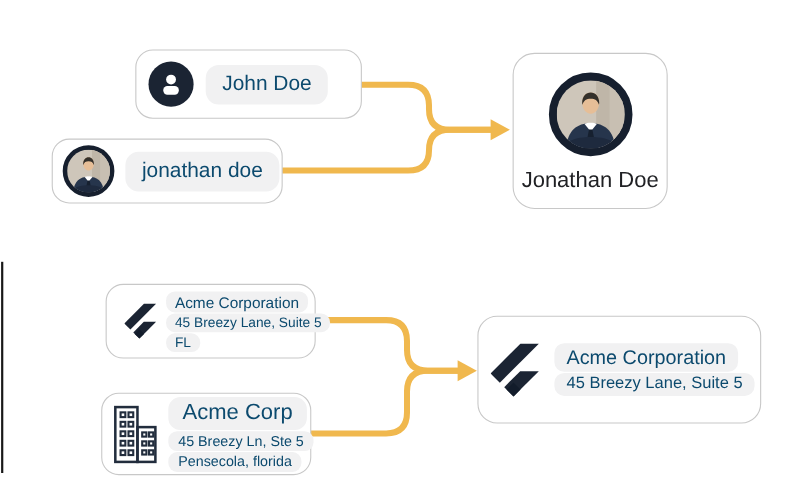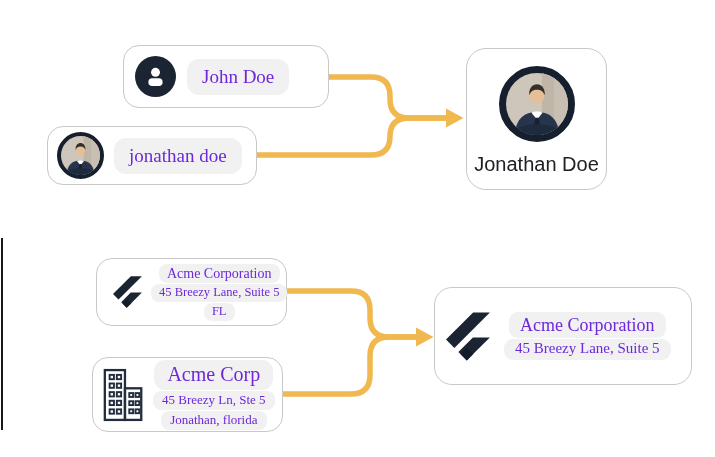--- a/index.html
+++ b/index.html
@@ -8,21 +8,21 @@
     font-family:"Liberation Sans", sans-serif;color:#202124;
   }
   .connectors{position:absolute;left:0;top:0;width:715px;height:457px;pointer-events:none;}
   .card{
     position:absolute;box-sizing:border-box;background:#fff;
     border:1.5px solid #c8c8c8;border-radius:16px;
     display:flex;align-items:center;
   }
   .pill{
     background:#f1f1f2;border-radius:10px;display:inline-block;
-    white-space:nowrap;color:#6d28d9;font-family:Liberation Serif, serif;
+    white-space:nowrap;color:#0c4a6e;
   }
   .name-lg{font-size:19px;padding:7px 15px;border-radius:12px;}
   
   .card-john{left:123px;top:45px;width:206px;height:63px;gap:11px;padding-left:11px;}
   .icon-circle{
     width:41px;height:41px;border-radius:50%;background:#1b2433;flex:0 0 auto;
     display:flex;align-items:center;justify-content:center;
   }
   .card-jon{left:47px;top:126px;width:210px;height:59px;gap:10px;padding-left:9px;}
   .avatar{border-radius:50%;overflow:hidden;flex:0 0 auto;background:#1a2230;box-sizing:border-box;}
@@ -31,21 +31,21 @@
   .avatar-lg{width:76px;height:76px;border:7px solid #161f2e;margin:0 auto;}
   .card-merged-person{
     left:466px;top:48px;width:141px;height:142px;border-radius:20px;
     flex-direction:column;justify-content:flex-start;padding-top:17px;
   }
   .merged-person-name{font-size:20px;margin-top:11px;color:#202124;}
   
   .card-acme1{left:96px;top:258px;width:191px;height:68px;gap:9px;padding-left:16px;}
   .card-acme2{left:92px;top:357px;width:191px;height:75px;gap:6px;padding-left:8px;}
   .card-merged-co{left:434px;top:287px;width:258px;height:98px;border-radius:18px;gap:14px;padding-left:11px;}
-  .txt-col{display:flex;flex-direction:column;align-items:center;gap:1px;}
+  .txt-col{display:flex;flex-direction:column;align-items:flex-start;gap:1px;}
   .co1-name{font-size:14px;padding:2px 8px 1px;border-radius:8px;}
   .co1-addr{font-size:12.5px;padding:1px 8px 2px;border-radius:8px;}
   .co2-name{font-size:20px;padding:3px 13px 4px;border-radius:11px;}
   .co2-addr{font-size:13px;padding:1px 9px 2px;border-radius:8px;}
   .com-name{font-size:18px;padding:3px 11px 2px;border-radius:9px;}
   .com-addr{font-size:15px;padding:1px 11px 3px;border-radius:9px;}
   .logo-sm{width:29px;height:34px;flex:0 0 auto;}
   .logo-lg{width:44px;height:51px;flex:0 0 auto;}
   .building{width:46px;height:56px;flex:0 0 auto;}
   .edge-line{position:absolute;left:1px;top:238px;width:2px;height:192px;background:#181818;}
@@ -148,21 +148,21 @@
           <rect x="29.5" y="35.5" width="4" height="4"></rect>
             <rect x="36" y="35.5" width="4" height="4"></rect>
           <rect x="29.5" y="44" width="4" height="4"></rect>
             <rect x="36" y="44" width="4" height="4"></rect>
         </g>
       </svg>
     </span>
     <span class="txt-col">
       <span class="pill co2-name">Acme Corp</span>
       <span class="pill co2-addr">45 Breezy Ln, Ste 5</span>
-      <span class="pill co2-addr">Jonathan, florida</span>
+      <span class="pill co2-addr">Pensecola, florida</span>
     </span>
   </div>
 
   <div class="card card-merged-co">
     <span class="logo-lg">
       <svg viewBox="0 0 256 280" width="100%" height="100%">
         <polygon fill="#1b2433" points="157.7,0 0,157.7 48.8,206.4 255.1,0"></polygon>
         <polygon fill="#1b2433" points="156.6,145.4 72.1,229.8 121.1,279.5 169.8,230.8 255.1,145.4"></polygon>
         <polygon fill="#121c2b" points="121.1,279.5 158.2,242.5 121.1,205.4 84.1,242.5"></polygon>
       </svg>

